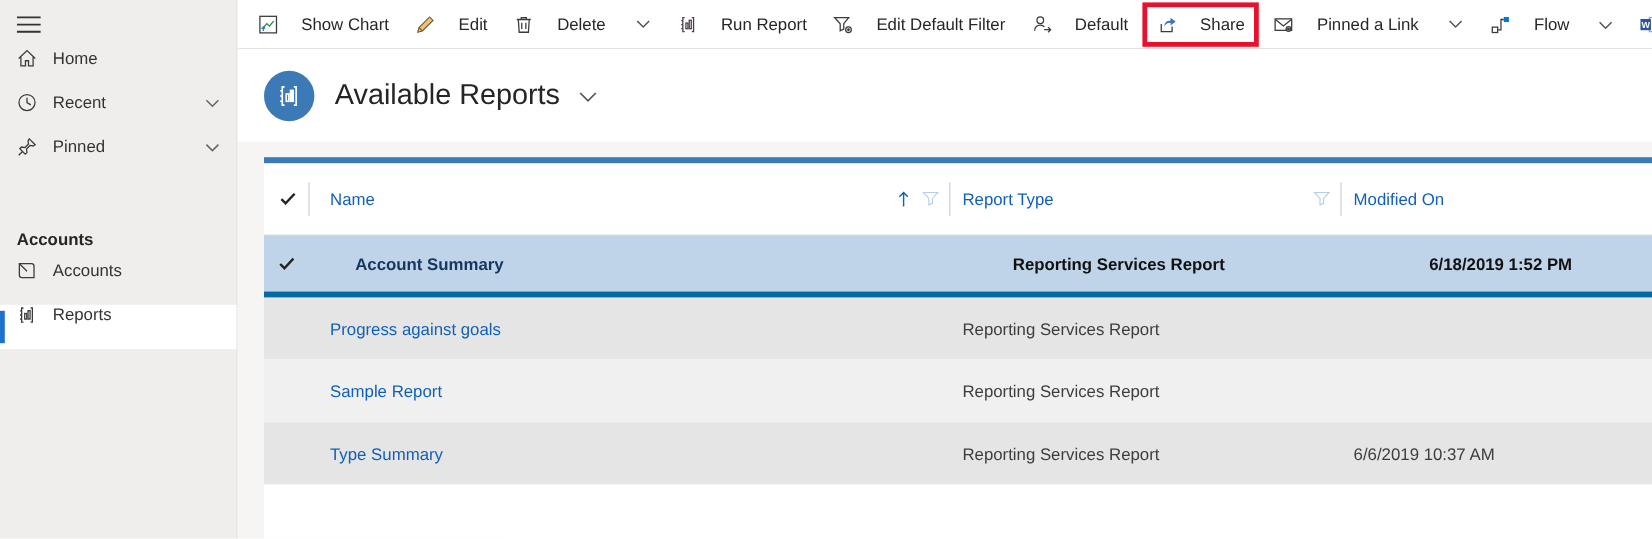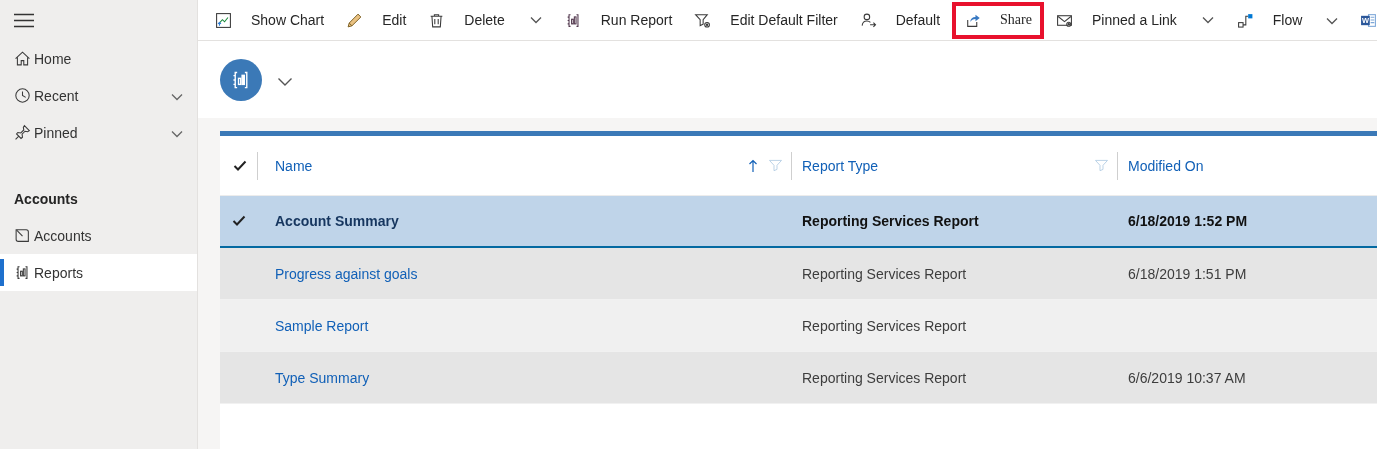--- a/index.html
+++ b/index.html
@@ -4,39 +4,39 @@
 <style>
   * { margin:0; padding:0; box-sizing:border-box; }
   html,body { width:1377px; height:449px; overflow:hidden; }
   body { font-family:"Liberation Sans", sans-serif; background:#fff; }
 
   .app { width:1377px; height:449px; display:flex; }
 
   
   .sidebar { width:198px; flex-shrink:0; background:var(--sidebar-bg,#efeeed); border-right:1px solid #e3e1df; display:flex; flex-direction:column; }
   .hamburger { padding:13px 14px 0 14px; height:40px; cursor:pointer; }
-  .nav-item { display:flex; align-items:center; height:37px; padding:0 14px; gap:3px; font-size:14px; color:#333; cursor:pointer; position:relative; }
+  .nav-item { display:flex; align-items:flex-start; height:37px; padding:0 14px; gap:13px; font-size:14px; color:#333; cursor:pointer; position:relative; }
   .nav-item .chev { margin-left:auto; }
   .group-label { font-size:14px; font-weight:bold; color:#252525; padding:0 14px; margin-top:36px; height:24px; display:flex; align-items:center; }
   .group-items { margin-top:6px; }
   .nav-item.selected { background:#fff; }
   .nav-item.selected::before { content:""; position:absolute; left:0; top:5px; bottom:5px; width:4px; background:var(--selected-indicator,#1e70cd); }
   .nav-icon { width:17px; height:17px; display:flex; align-items:center; justify-content:center; color:#3b3b3b; }
 
   
   .content { flex:1; display:flex; flex-direction:column; min-width:0; }
 
   
   .toolbar { height:41px; flex-shrink:0; background:#fff; border-bottom:1px solid #e3e1df; display:flex; align-items:center; padding-left:6px; font-size:14px; color:#262626; }
   .tb-btn { display:flex; align-items:center; gap:19px; padding:0 11px; height:100%; cursor:pointer; white-space:nowrap; }
   .tb-icon { width:17px; height:17px; display:flex; align-items:center; justify-content:center; color:#3b3b3b; }
   .tb-sep { width:1px; height:22px; background:#d8d6d4; margin:0 1px; }
   .tb-chev { padding:0 12px; height:100%; display:flex; align-items:center; cursor:pointer; }
   .share-wrap { border:4px solid var(--highlight-red,#e8112d); height:37px; display:flex; align-items:stretch; margin:0 1px; }
-  .share-wrap .tb-btn { padding:0 8px;font-family:Liberation Serif, serif; }
+  .share-wrap .tb-btn { padding:0 8px; }
 
   
   .title-section { height:77px; flex-shrink:0; background:#fff; display:flex; align-items:center; padding-left:22px; }
   .title-icon { width:42px; height:42px; border-radius:50%; background:var(--title-icon-bg,#3b79b7); display:flex; align-items:center; justify-content:center; flex-shrink:0; }
   .page-title { font-size:24px; color:#252525; margin-left:17px; cursor:pointer; }
   .title-chev { margin-left:15px; color:#555; cursor:pointer; padding-top:4px; }
 
   
   .body { flex:1; background:#f6f5f4; padding:13px 0 0 22px; min-height:0; }
   .grid-card { background:#fff; height:100%; display:flex; flex-direction:column; border-top:5px solid var(--grid-top-bar,#3b79b7); }
@@ -45,21 +45,21 @@
   .hcell { display:flex; align-items:center; height:100%; cursor:pointer; }
   .hcell.check { justify-content:center; }
   .hcell .label { padding-left:17px; }
   .hcell .icons { margin-left:auto; display:flex; align-items:center; gap:9px; padding-right:8px; }
   .hcell.with-div { position:relative; }
   .hcell.with-div::after { content:""; width:1px; height:28px; background:#cfcfcf; }
 
   .grid-row { height:52px; font-size:14px; border-bottom:1px solid #f1f1f1; background:#e5e5e5; }
   .grid-row:last-of-type { border-bottom:1px solid #dedede; }
   .grid-row.alt { background:var(--row-alt-bg,#f0f0f0); }
-  .grid-row.selected { background:var(--selected-row-bg,#bfd4e9); border-bottom:2px solid #0369a1; }
+  .grid-row.selected { background:var(--selected-row-bg,#bfd4e9); border-bottom:5px solid #0369a1;gap:21px; }
   .cell { display:flex; align-items:center; height:100%; }
   .cell.check { justify-content:center; }
   .cell.name { padding-left:17px; color:var(--accent-blue,#1160b7); }
   .cell.name span { cursor:pointer; }
   .cell.type, .cell.modified { padding-left:10px; color:#3d3d3d; }
   .grid-row.selected .cell.name { color:var(--selected-name,#16365f); font-weight:bold; }
   .grid-row.selected .cell.type, .grid-row.selected .cell.modified { color:#111; font-weight:bold; }
   .grid-rest { flex:1; background:#fff; }
 </style>
 </head>
@@ -280,20 +280,21 @@
 
     <div class="title-section">
       <div class="title-icon">
         <svg width="22" height="22" viewBox="0 0 16 16" fill="none" stroke="#fff">
             <path d="M5.2 2.5H3.8V13.5h1.4M10.8 2.5h1.4V13.5h-1.4"></path>
             <path d="M2.5 4.8h1.3M2.5 8h1.3M2.5 11.2h1.3"></path>
             <rect x="6.2" y="6.8" width="1.6" height="4.4"></rect>
             <rect x="8.8" y="4.6" width="1.6" height="6.6" fill="#fff"></rect>
           </svg>
       </div>
+      <div class="page-title">Available Reports</div>
       <span class="title-chev">
         <svg width="16" height="10" viewBox="0 0 16 10" fill="none" stroke="#555" stroke-width="1.4">
             <path d="M1.5 1.5 8 8 14.5 1.5"></path>
           </svg>
       </span>
     </div>
 
     <div class="body">
       <div class="grid-card">
 
@@ -339,21 +340,20 @@
           <div class="cell type">Reporting Services Report</div>
           <div class="cell modified">6/18/2019 1:52 PM</div>
         </div>
 
         <div class="grid-row">
           <div class="cell check"></div>
           <div class="cell name">
               <span>Progress against goals</span>
             </div>
           <div class="cell type">Reporting Services Report</div>
-          <div class="cell modified">6/18/2019 1:51 PM</div>
         </div>
 
         <div class="grid-row alt">
           <div class="cell check"></div>
           <div class="cell name">
               <span>Sample Report</span>
             </div>
           <div class="cell type">Reporting Services Report</div>
         </div>
 

